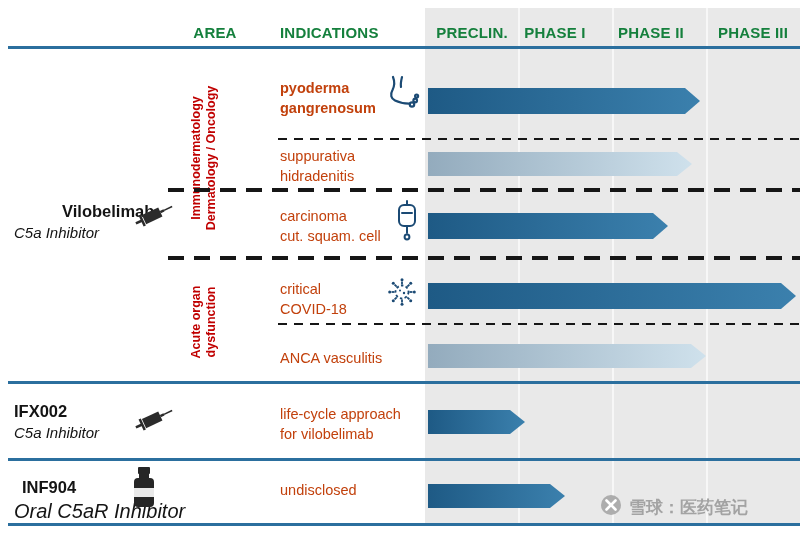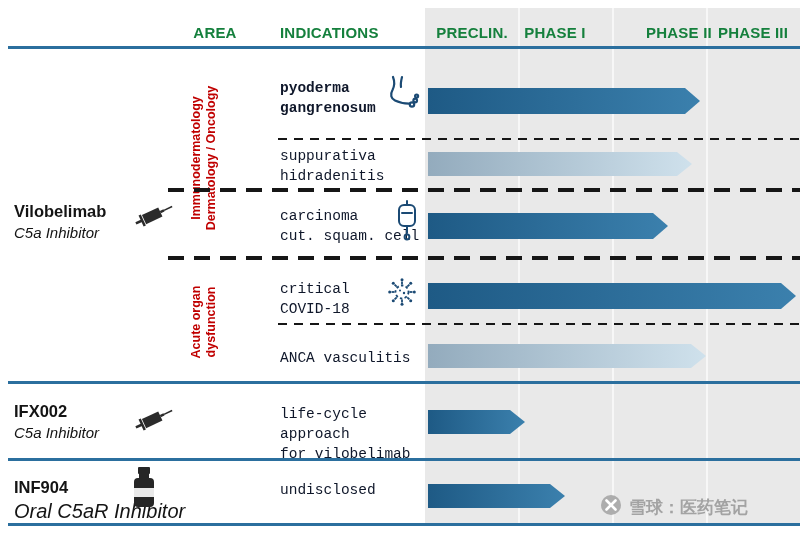--- a/index.html
+++ b/index.html
@@ -8,21 +8,21 @@
   .panel{position:absolute;left:425px;top:8px;width:375px;height:516px;background:#e9e9e9;}
   .gridline{position:absolute;top:8px;width:2px;height:516px;background:#f7f7f7;}
   .hdr{position:absolute;top:22px;height:22px;line-height:22px;font-size:15px;font-weight:700;
        color:#15803d;letter-spacing:.2px;}
   .center{text-align:center;}
   .blue-line{position:absolute;left:8px;width:792px;height:3px;background:#2b6f9e;}
   .dash-thin{position:absolute;left:278px;width:522px;height:2px;
        background:repeating-linear-gradient(90deg,#161616 0 9px,transparent 9px 16px);}
   .dash-thick{position:absolute;left:168px;width:632px;height:4px;
        background:repeating-linear-gradient(90deg,#161616 0 16px,transparent 16px 26px);}
-  .ind{position:absolute;left:280px;width:140px;font-size:14.5px;line-height:20px;color:#0f172a;font-family:Liberation Mono, monospace;}
+  .ind{position:absolute;left:280px;width:140px;font-size:14.5px;line-height:20px;color:#c2410c;}
   .ind.bold{font-weight:700;}
   .prog-name{position:absolute;left:14px;font-size:16.5px;font-weight:700;color:#141414;}
   .prog-sub{position:absolute;left:14px;font-size:15px;font-style:italic;color:#141414;}
   .arrow{position:absolute;left:428px;
          clip-path:polygon(0 0,calc(100% - 15px) 0,100% 50%,calc(100% - 15px) 100%,0 100%);}
   .arrow.solid{background:linear-gradient(90deg,#1e5a85,#3b80ad);}
   .arrow.faded{background:linear-gradient(90deg,#93abbd,#cfe1ec);}
   .rot{position:absolute;transform:rotate(-90deg);text-align:center;color:#c00000;
        font-weight:700;font-size:12.5px;line-height:15px;white-space:nowrap;}
   .icon{position:absolute;}
@@ -36,34 +36,34 @@
 
   <div class="panel"></div>
   <div class="gridline" style="left:518px;"></div>
   <div class="gridline" style="left:612px;"></div>
   <div class="gridline" style="left:706px;"></div>
 
   <div class="hdr center" style="left:168px;width:94px;">AREA</div>
   <div class="hdr" style="left:280px;width:160px;">INDICATIONS</div>
   <div class="hdr center" style="left:425px;width:94px;">PRECLIN.</div>
   <div class="hdr center" style="left:519px;width:72px;">PHASE I</div>
-  <div class="hdr center" style="left:613px;width:76px;padding-left:28px;">PHASE II</div>
+  <div class="hdr center" style="left:613px;width:76px;">PHASE II</div>
   <div class="hdr center" style="left:706px;width:94px;">PHASE III</div>
   <div class="blue-line" style="top:46px;"></div>
 
   <div class="rot" style="width:210px;left:99px;top:143px;">
     <div>Immunodermatology</div>
     <div>Dermatology / Oncology</div>
   </div>
   <div class="rot" style="width:130px;left:139px;top:307px;">
     <div>Acute organ</div>
     <div>dysfunction</div>
   </div>
 
-  <div class="prog-name" style="top:202px;">Vilobelimab</div>
+  <div class="prog-name" style="top:202px;margin-left:48px;">Vilobelimab</div>
   <div class="prog-sub" style="top:224px;">C5a Inhibitor</div>
   <div class="icon" style="left:132px;top:198px;">
     <svg width="44" height="34" viewBox="0 0 44 34">
       <g transform="rotate(-25 22 17)" stroke="#2b2b2b" stroke-width="2.5" fill="none">
         <line x1="2" y1="17" x2="9" y2="17"></line>
         <line x1="9" y1="11" x2="9" y2="23"></line>
         <rect x="11" y="12" width="18" height="10" fill="#2b2b2b" stroke="none"></rect>
         <line x1="29" y1="17" x2="33" y2="17"></line>
         <line x1="33" y1="17" x2="42" y2="17" stroke-width="1.6"></line>
       </g>
@@ -164,21 +164,21 @@
     </svg>
   </div>
   <div class="ind" style="top:404px;">
     <div>life-cycle approach</div>
     <div>for vilobelimab</div>
   </div>
   <div class="arrow solid" style="top: 410px; height: 24px; width: 97px;"></div>
 
   <div class="blue-line" style="top:458px;"></div>
 
-  <div class="prog-name" style="top:478px;">INF904</div>
+  <div class="prog-name" style="top:478px;margin-left:8px;">INF904</div>
   <div class="prog-sub" style="top:500px;font-size:20px;">Oral C5aR Inhibitor</div>
   <div class="icon" style="left:130px;top:466px;">
     <svg width="28" height="44" viewBox="0 0 28 44">
       <g fill="#262626">
         <rect x="8" y="1" width="12" height="7" rx="1"></rect>
         <rect x="9" y="8" width="10" height="4"></rect>
         <rect x="4" y="12" width="20" height="29" rx="4"></rect>
       </g>
       <rect x="4" y="22" width="20" height="9" fill="#ffffff" opacity="0.9"></rect>
     </svg>

